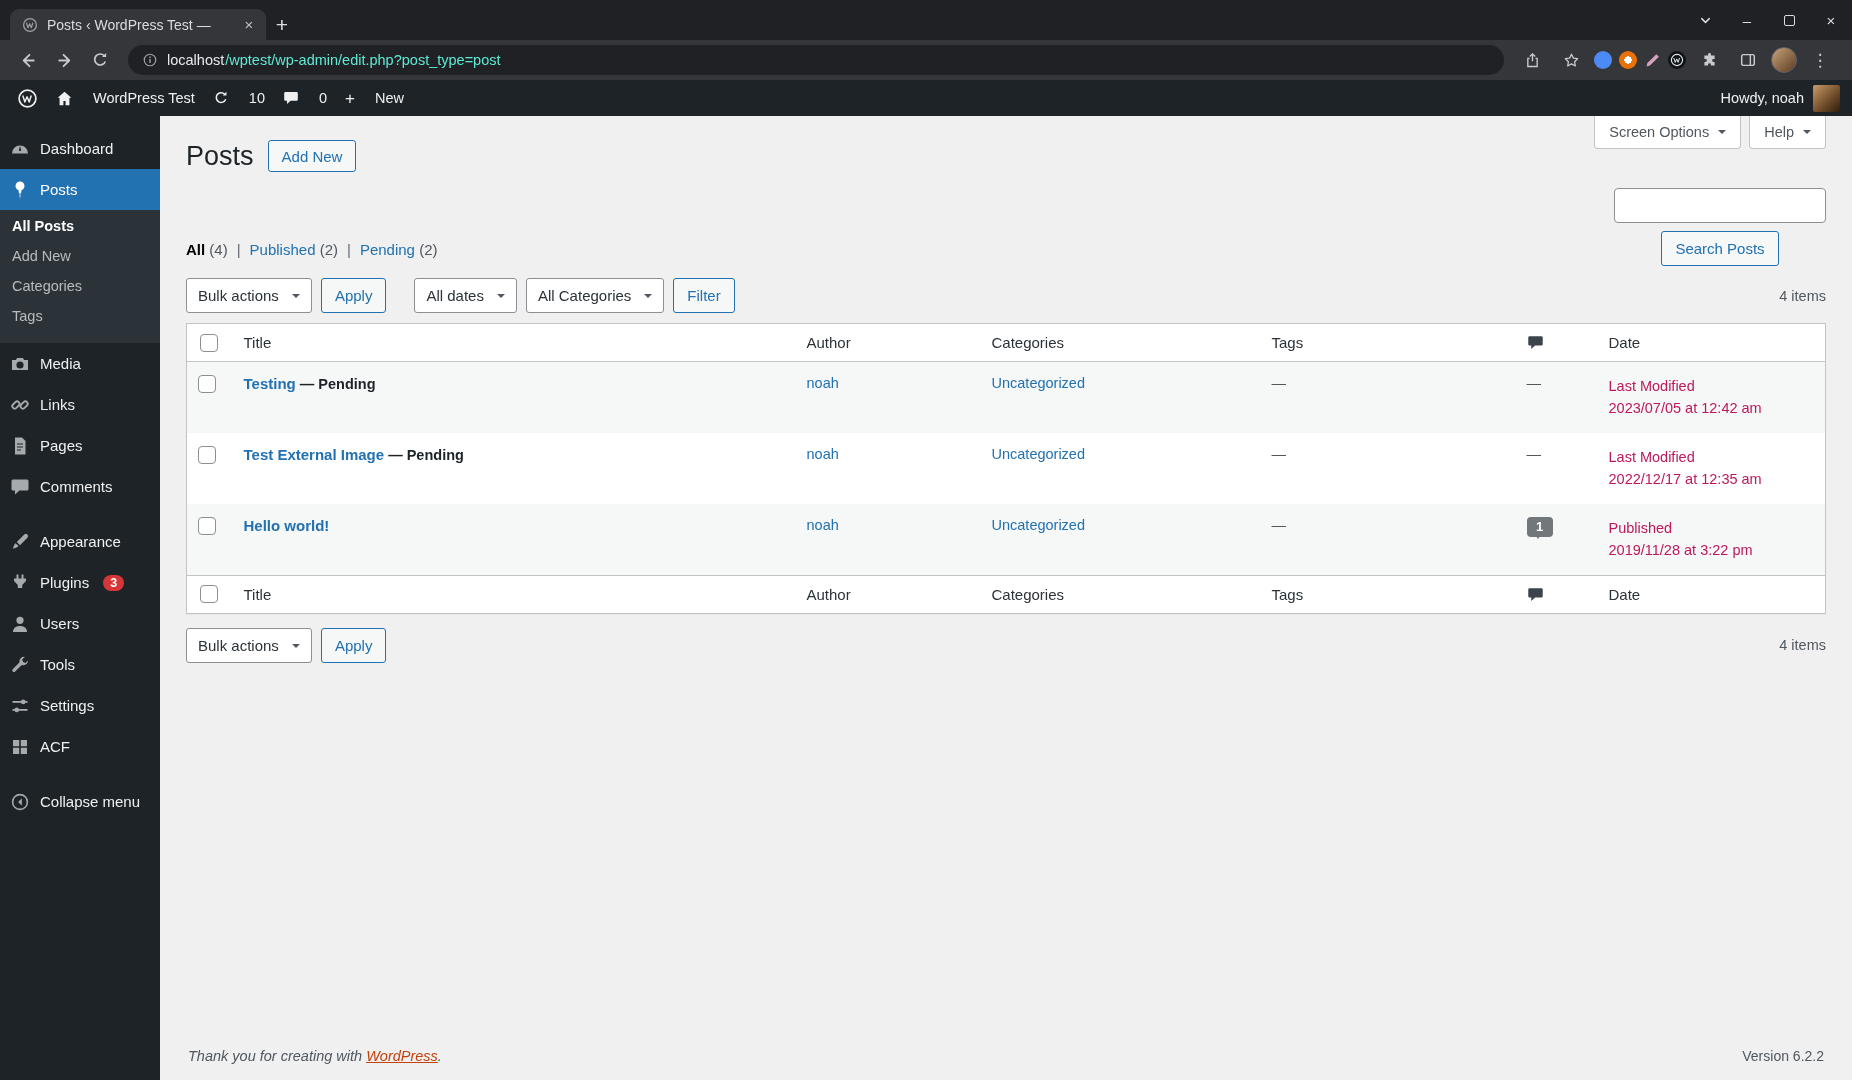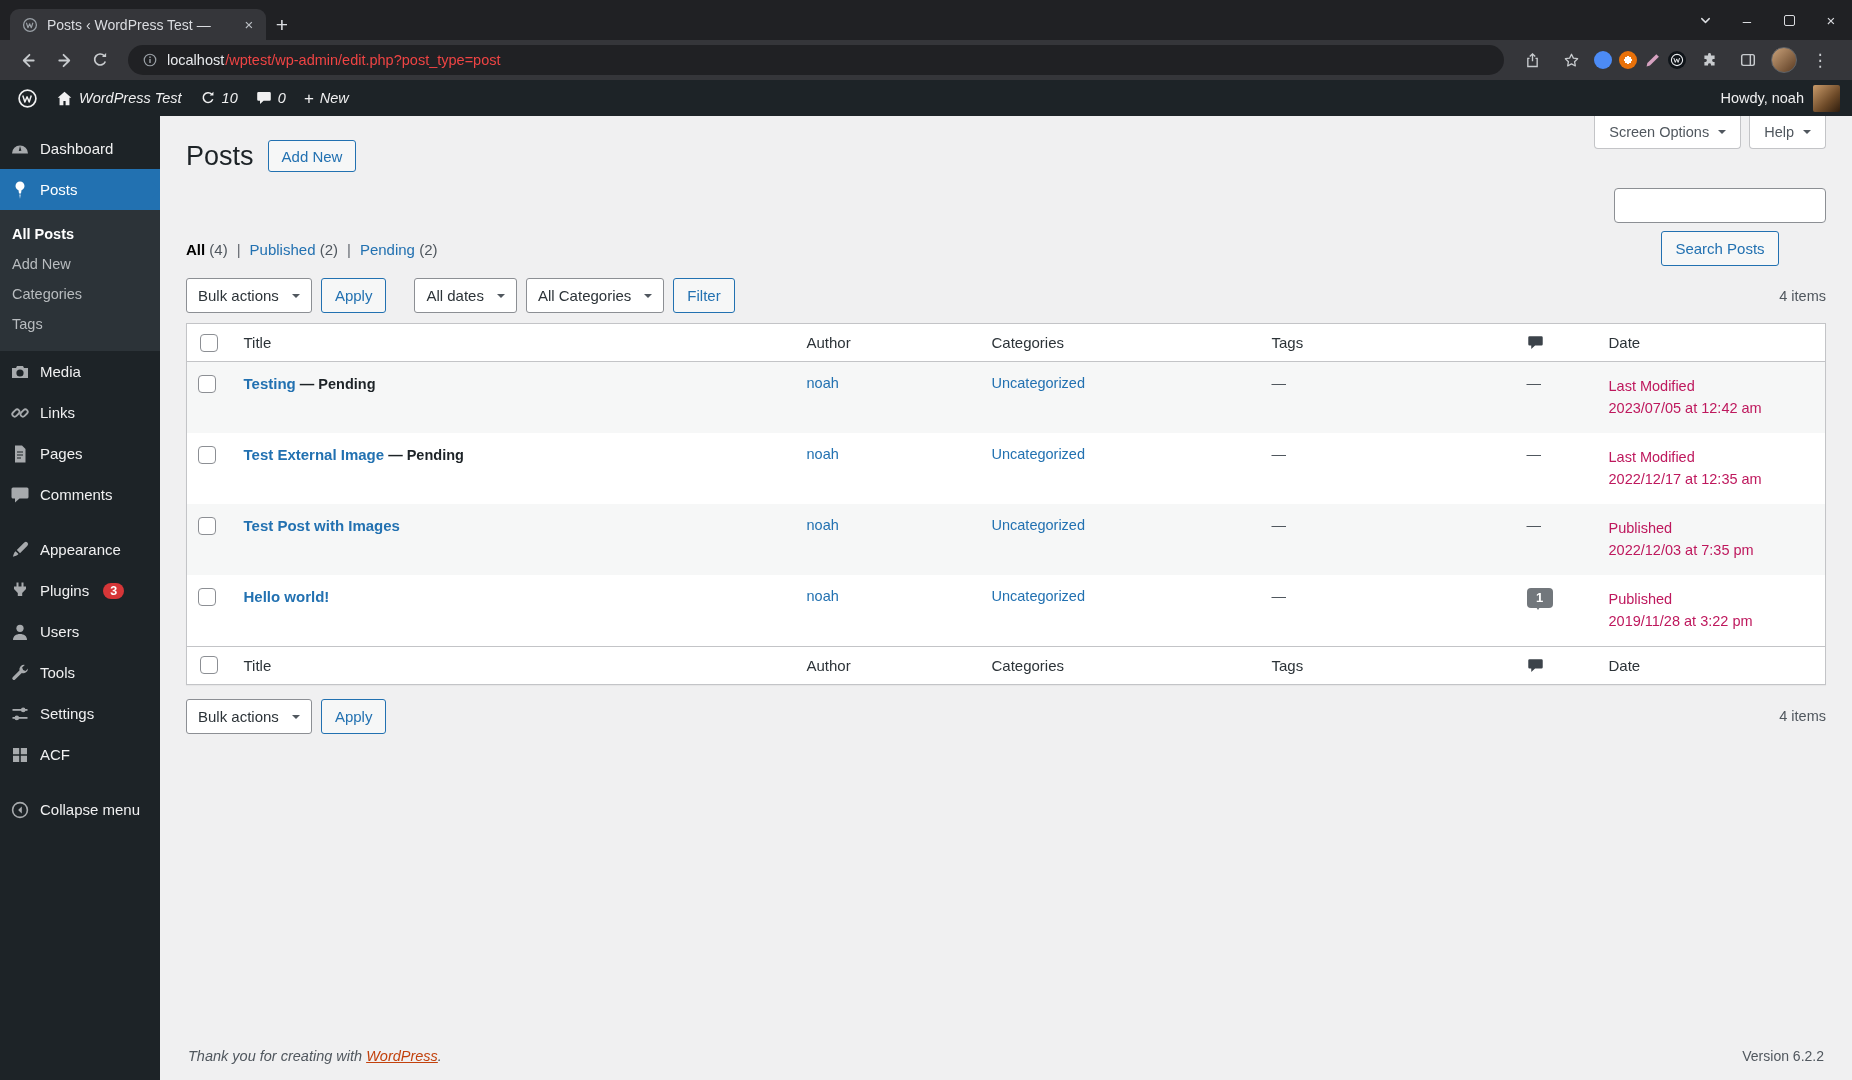--- a/index.html
+++ b/index.html
@@ -13,43 +13,43 @@
   .tab-title { flex:1; white-space:nowrap; overflow:hidden; }
   .tab-close { width:18px; height:18px; border-radius:50%; display:flex; align-items:center; justify-content:center; color:#bdc1c6; font-size:15px; cursor:pointer; }
   .newtab { width:32px; height:31px; display:flex; align-items:center; justify-content:center; color:#dadce0; font-size:21px; cursor:pointer; }
   .winbox { margin-left:auto; align-self:stretch; display:flex; align-items:center; }
   .winbtn { width:42px; height:36px; display:flex; align-items:center; justify-content:center; color:#dadce0; font-size:15px; cursor:pointer; }
   .maxsq { width:11px; height:11px; border:1.5px solid #dadce0; border-radius:2px; }
 
   .addressbar { height:40px; background:#35363a; display:flex; align-items:center; padding:0 12px; gap:4px; }
   .nav-ic { width:32px; height:32px; border-radius:50%; display:flex; align-items:center; justify-content:center; color:#c8cbce; cursor:pointer; flex-shrink:0; }
   .omnibox { flex:1; height:30px; background:#202124; border-radius:15px; display:flex; align-items:center; gap:9px; padding:0 14px; margin:0 8px; color:#e8eaed; font-size:14.5px; cursor:text; }
-  .url-path { color:#ef4444; }
+  .url-path { color:#5eead4; }
   .ext-row { display:flex; align-items:center; gap:7px; padding-right:4px; }
   .dot { width:18px; height:18px; border-radius:50%; }
   .chrome-avatar { width:26px; height:26px; border-radius:50%; background:linear-gradient(135deg,#caa27a,#5a3b22); border:1px solid #5f6368; }
 
   
   .adminbar { height:36px; background:#1d2327; display:flex; align-items:center; color:#f0f0f1; font-size:14.5px; padding:0 12px 0 8px; position:relative; z-index:5; }
-  .ab-item { display:flex; align-items:center; gap:6px; padding:0 9px; height:36px; cursor:pointer;font-style:italic; }
+  .ab-item { display:flex; align-items:center; gap:20px; padding:0 9px; height:36px; cursor:pointer; }
   .ab-item svg { color:#f0f0f1; }
   .ab-right { margin-left:auto; display:flex; align-items:center; gap:9px; cursor:pointer; }
   .ab-avatar { width:27px; height:27px; border-radius:2px; background:linear-gradient(135deg,#c99b6a,#6d4a28 60%,#2e1d0e); }
   .ab-plus { font-size:17px; line-height:1; }
 
   
   .app { display:flex; height:968px; }
   aside.menu { width:160px; flex-shrink:0; background:#1d2327; padding-top:12px; color:#f0f0f1; position:relative; z-index:4; }
   .mi { display:flex; align-items:center; gap:10px; padding:0 10px; height:41px; font-size:15px; cursor:pointer; position:relative; }
   .mi svg { width:20px; height:20px; color:#a7aaad; flex-shrink:0; }
   .mi-active { background:#2271b1; color:#fff; }
   .mi-active svg { color:#fff; }
   .mi-active::after { content:""; position:absolute; right:-8px; top:50%; margin-top:-8px; border:8px solid transparent; border-left-color:#2271b1; }
   .mbadge { background:#d63638; color:#fff; border-radius:10px; padding:1px 7px; font-size:12.5px; font-weight:700; margin-left:4px; }
-  .submenu { background:#2c3338; padding:9px 0 12px; }
+  .submenu { background:#2c3338; padding:1px 0 12px; }
   .smi { padding:7px 12px; font-size:14.5px; color:#b8bcbf; cursor:pointer; }
   .smi-current { color:#fff; font-weight:700; }
   .msep { height:14px; }
 
   main.content { flex:1; display:flex; flex-direction:column; position:relative; padding:0 26px; overflow:hidden; }
 
   .screen-meta { position:absolute; top:0; right:26px; display:flex; gap:8px; }
   .meta-link { display:flex; align-items:center; gap:9px; background:#fff; border:1px solid #c3c4c7; border-top:none; border-radius:0 0 4px 4px; padding:0 14px; height:33px; color:#50575e; font-size:14.5px; cursor:pointer; }
   .caret { border:4px solid transparent; border-top-color:#50575e; margin-top:4px; }
 
@@ -502,34 +502,20 @@
           <td><span class="dash">—</span></td>
           <td>
               <div class="date-line">Last Modified</div>
               <div class="date-line">2022/12/17 at 12:35 am</div>
             </td>
         </tr>
         <tr>
           <td class="check">
               <input class="cb" type="checkbox" style="">
             </td>
-          <td><a class="row-title">Test Post with Images</a><span class="row-status"></span></td>
-          <td><a class="cell-link">noah</a></td>
-          <td><a class="cell-link">Uncategorized</a></td>
-          <td><span class="dash">—</span></td>
-          <td><span class="dash">—</span></td>
-          <td>
-              <div class="date-line">Published</div>
-              <div class="date-line">2022/12/03 at 7:35 pm</div>
-            </td>
-        </tr>
-        <tr>
-          <td class="check">
-              <input class="cb" type="checkbox" style="">
-            </td>
           <td><a class="row-title">Hello world!</a><span class="row-status"></span></td>
           <td><a class="cell-link">noah</a></td>
           <td><a class="cell-link">Uncategorized</a></td>
           <td><span class="dash">—</span></td>
           <td><span class="combadge">1</span></td>
           <td>
               <div class="date-line">Published</div>
               <div class="date-line">2019/11/28 at 3:22 pm</div>
             </td>
         </tr>

